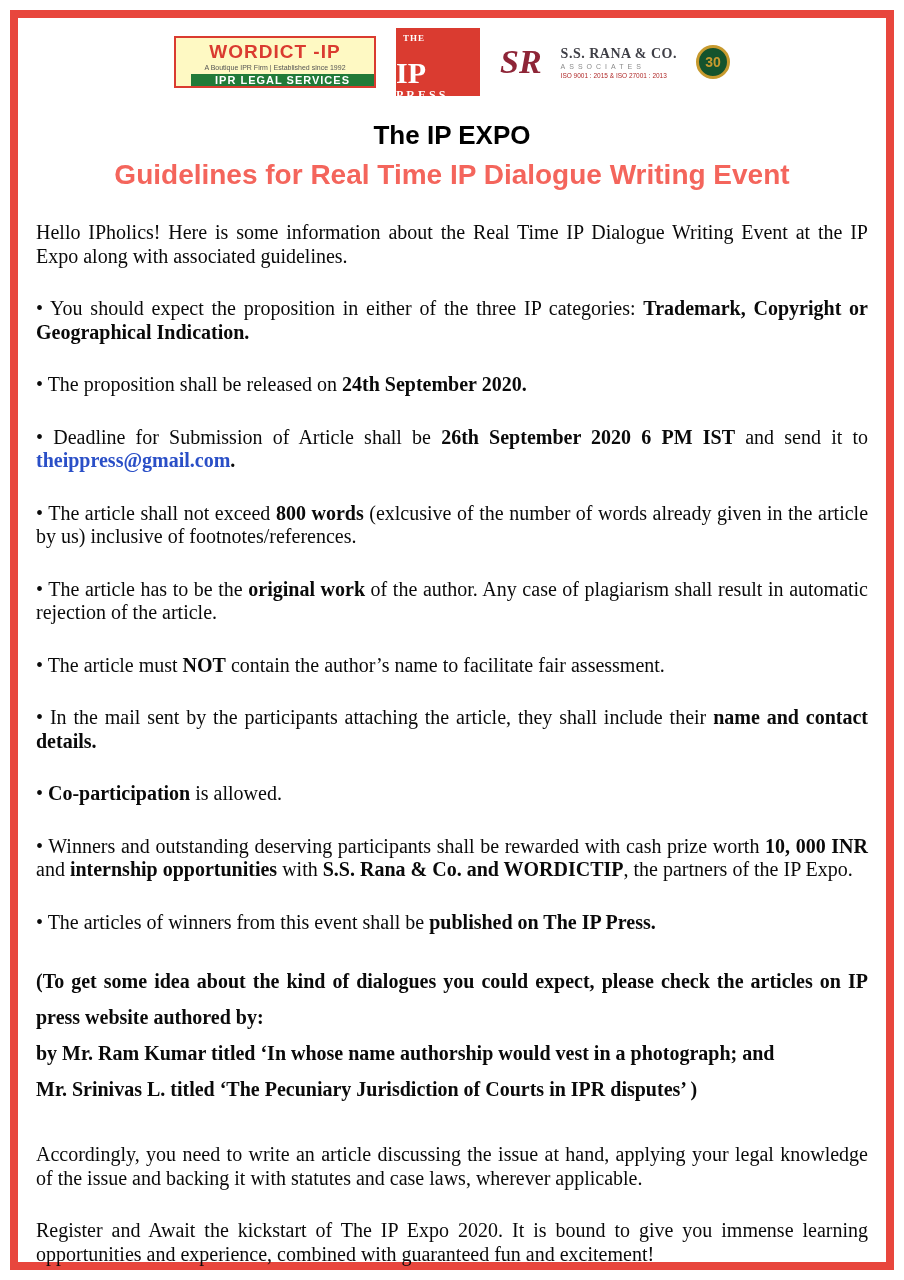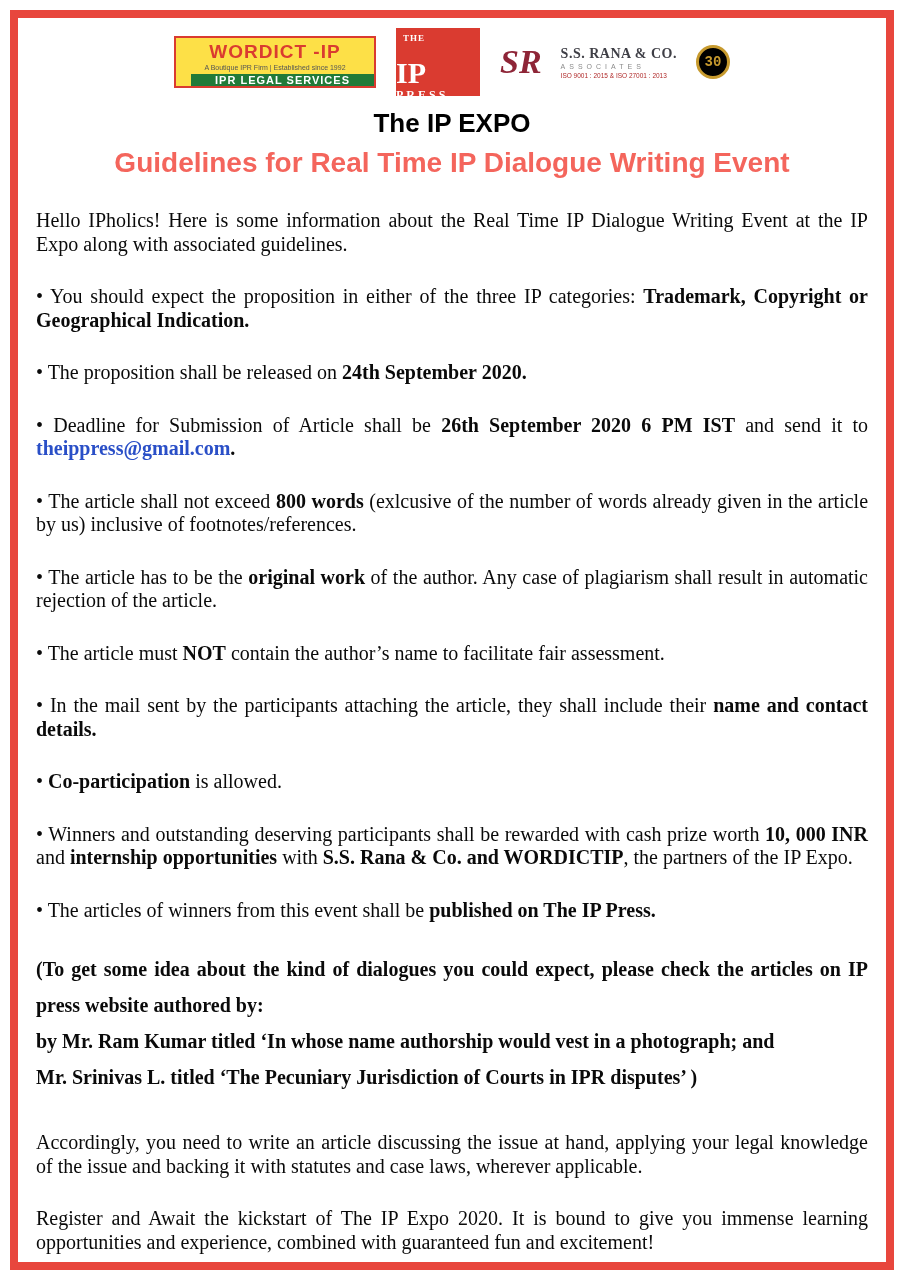--- a/index.html
+++ b/index.html
@@ -7,40 +7,40 @@
     --logored:#da3b30; --maroon:#8e2537; --gold:#c79a2e; --ink:#0a0a0a;
   }
   html,body{margin:0;padding:0;background:#ffffff;}
   body{font-family:"Liberation Serif", serif;}
   .page{position:relative;width:904px;height:1280px;box-sizing:border-box;background:#fff;overflow:hidden;}
   .frame{position:absolute;inset:10px;border:8px solid var(--border);pointer-events:none;}
   .content{position:absolute;left:36px;right:36px;top:20px;bottom:20px;}
 
   
   .logos{display:flex;justify-content:center;align-items:center;gap:20px;padding-top:8px;}
-  .logo-wordict{width:198px;border:2px solid var(--logored);text-align:center;background:#fde047;}
+  .logo-wordict{width:198px;border:2px solid var(--logored);text-align:center;background:#fef9c3;}
   .lw-name{font-family:"Liberation Sans",sans-serif;font-weight:800;font-size:19px;color:var(--logored);letter-spacing:1px;padding-top:3px;}
   .lw-tag{font-size:7px;color:#555;margin:1px 0 3px;font-family:"Liberation Sans",sans-serif;}
   .lw-banner{background:var(--green);color:#fff;font-family:"Liberation Sans",sans-serif;font-weight:700;font-size:11px;letter-spacing:1px;padding:0 0;margin-left:15px;}
   .logo-ippress{width:84px;height:68px;background:var(--logored);color:#fff;position:relative;text-align:left;box-sizing:border-box;}
   .lp-the{position:absolute;top:5px;left:7px;font-size:9px;font-weight:700;letter-spacing:1px;font-family:"Liberation Serif",serif;}
   .lp-ip{font-size:30px;font-weight:800;line-height:1;padding-top:30px;font-family:"Liberation Serif",serif;}
   .lp-press{font-size:12px;font-weight:700;letter-spacing:3px;font-family:"Liberation Serif",serif;}
   .lp-rule{height:2px;background:rgba(255,255,255,.75);margin:4px 12px 0;}
   .logo-ssrana{display:flex;align-items:center;gap:19px;}
   .ls-mono{font-family:"Liberation Serif",serif;font-style:italic;font-weight:700;font-size:34px;color:var(--maroon);line-height:1;}
   .ls-col{text-align:left;}
   .ls-name{font-family:"Liberation Serif",serif;font-size:14px;letter-spacing:.5px;color:#3f3f46;font-weight:600;}
   .ls-assoc{font-size:7px;letter-spacing:4px;color:#8a8a8a;margin-top:1px;font-family:"Liberation Sans",sans-serif;}
   .ls-iso{font-size:6.5px;color:#b02a2a;margin-top:2px;font-family:"Liberation Sans",sans-serif;}
-  .ls-badge{width:34px;height:34px;border-radius:50%;background:#000000;border:3px solid var(--gold);color:var(--gold);
-    font-weight:800;display:flex;align-items:center;justify-content:center;font-family:Liberation Mono, monospace;font-size:14px;box-sizing:border-box;}
+  .ls-badge{width:34px;height:34px;border-radius:50%;background:#14532d;border:3px solid var(--gold);color:var(--gold);
+    font-weight:800;display:flex;align-items:center;justify-content:center;font-family:Liberation Sans, sans-serif;font-size:14px;box-sizing:border-box;}
 
   
-  .title{text-align:center;font-family:"Liberation Sans",sans-serif;font-size:26px;font-weight:800;margin:12px 0 0;color:#000;}
+  .title{text-align:center;font-family:"Liberation Sans",sans-serif;font-size:26px;font-weight:800;margin:24px 0 0;color:#000;}
   .subtitle{text-align:center;font-family:"Liberation Sans",sans-serif;font-size:28px;font-weight:800;margin:8px 0 0;color:var(--accent);}
 
   
   .bodytext{margin-top:30px;font-size:20px;line-height:23.5px;color:var(--ink);}
   .para{margin:0 0 29px;text-align:justify;}
   .para.loose{line-height:36px;margin-bottom:36px;font-weight:bold;}
   .b{font-weight:700;}
   .link{color:var(--link);text-decoration:none;font-weight:700;cursor:pointer;}
 </style>
 </head>

